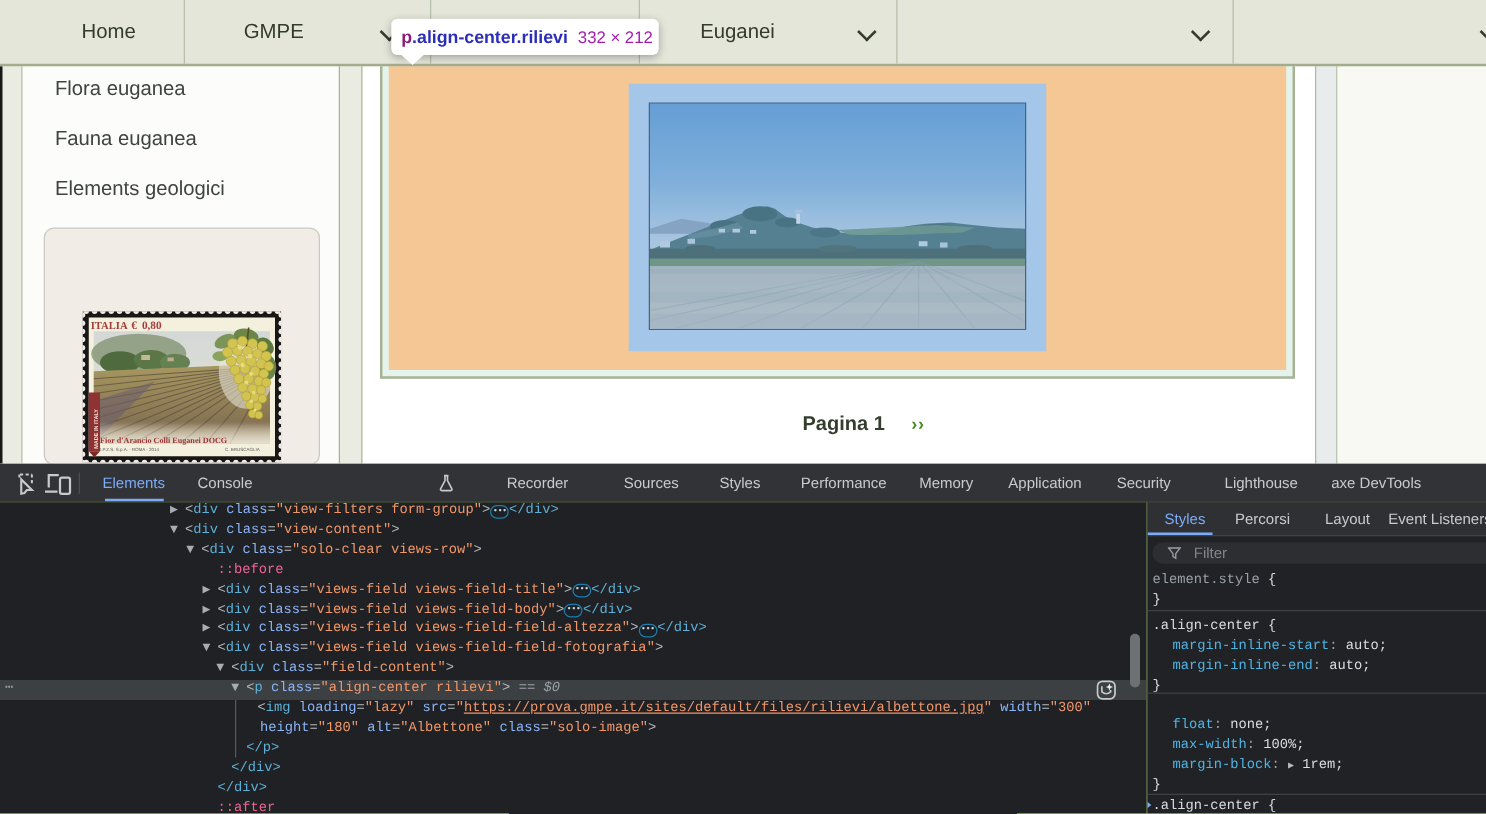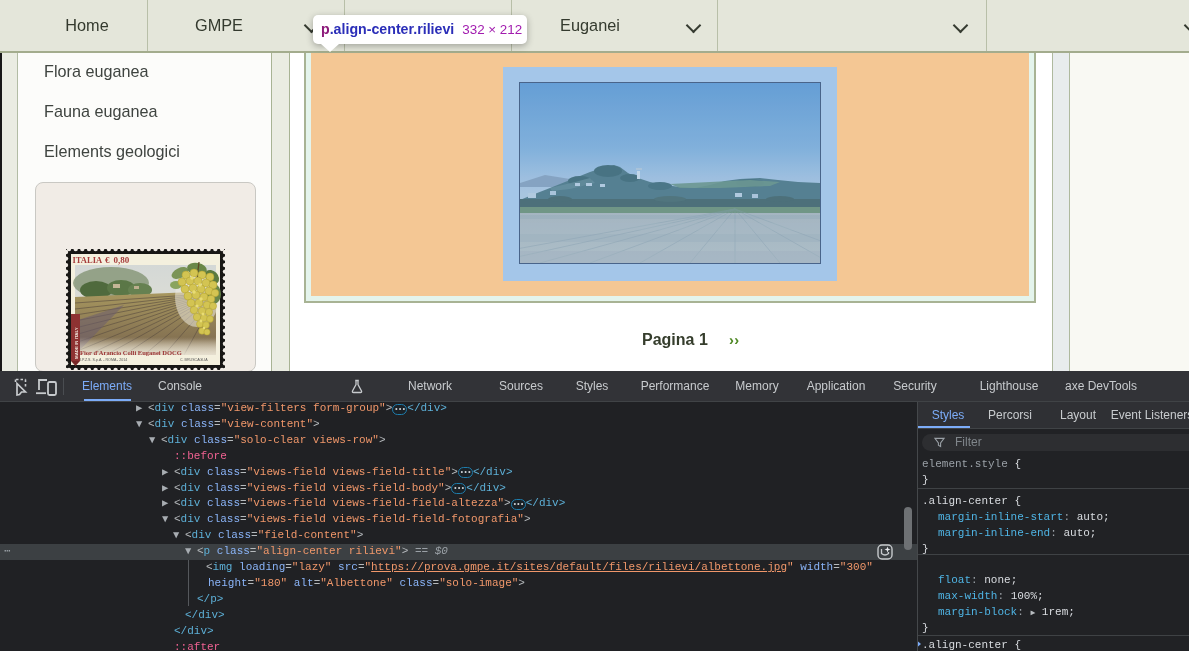--- a/index.html
+++ b/index.html
@@ -371,21 +371,21 @@
           <path d="M2 17.2 L12 17.2"></path>
         </g>
         <rect x="14" y="6" width="8" height="13" rx="1.5" fill="#323337" stroke="#c7cacd" stroke-width="1.8"></rect>
       </svg>
       <svg width="14" height="15" viewBox="0 0 14 15" style="position:absolute;left:350px;top:8px;">
           <path d="M5.2 1.5 L8.8 1.5 M6 1.5 L6 5.5 L2.5 12 Q2 13.5 3.5 13.5 L10.5 13.5 Q12 13.5 11.5 12 L8 5.5 L8 1.5" fill="none" stroke="#c7cacd" stroke-width="1.3"></path>
         </svg>
       <div class="dtab" id="eltab" style="left:107px;">Elements</div>
       <div id="elund"></div>
       <div class="dtab" style="left:180px;">Console</div>
-      <div class="dtab" style="left:430px;">Network</div>
+      <div class="dtab" style="left:430px;">Recorder</div>
       <div class="dtab" style="left:521px;">Sources</div>
       <div class="dtab" style="left:592px;">Styles</div>
       <div class="dtab" style="left:675px;">Performance</div>
       <div class="dtab" style="left:757px;">Memory</div>
       <div class="dtab" style="left:836px;">Application</div>
       <div class="dtab" style="left:915px;">Security</div>
       <div class="dtab" style="left:1009px;">Lighthouse</div>
       <div class="dtab" style="left:1101px;">axe DevTools</div>
     </div>
     <div id="tree">

